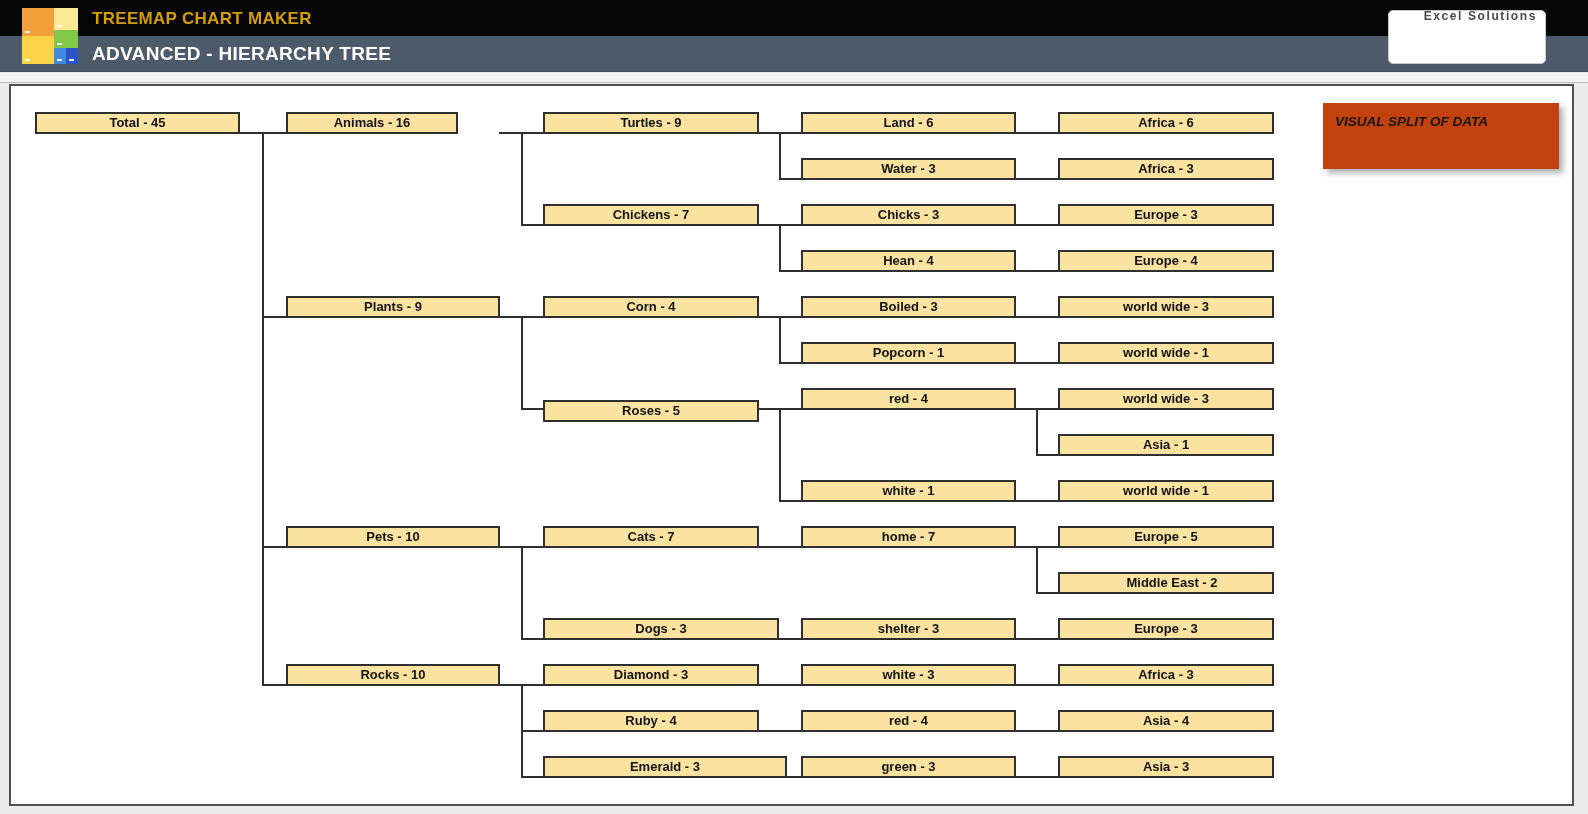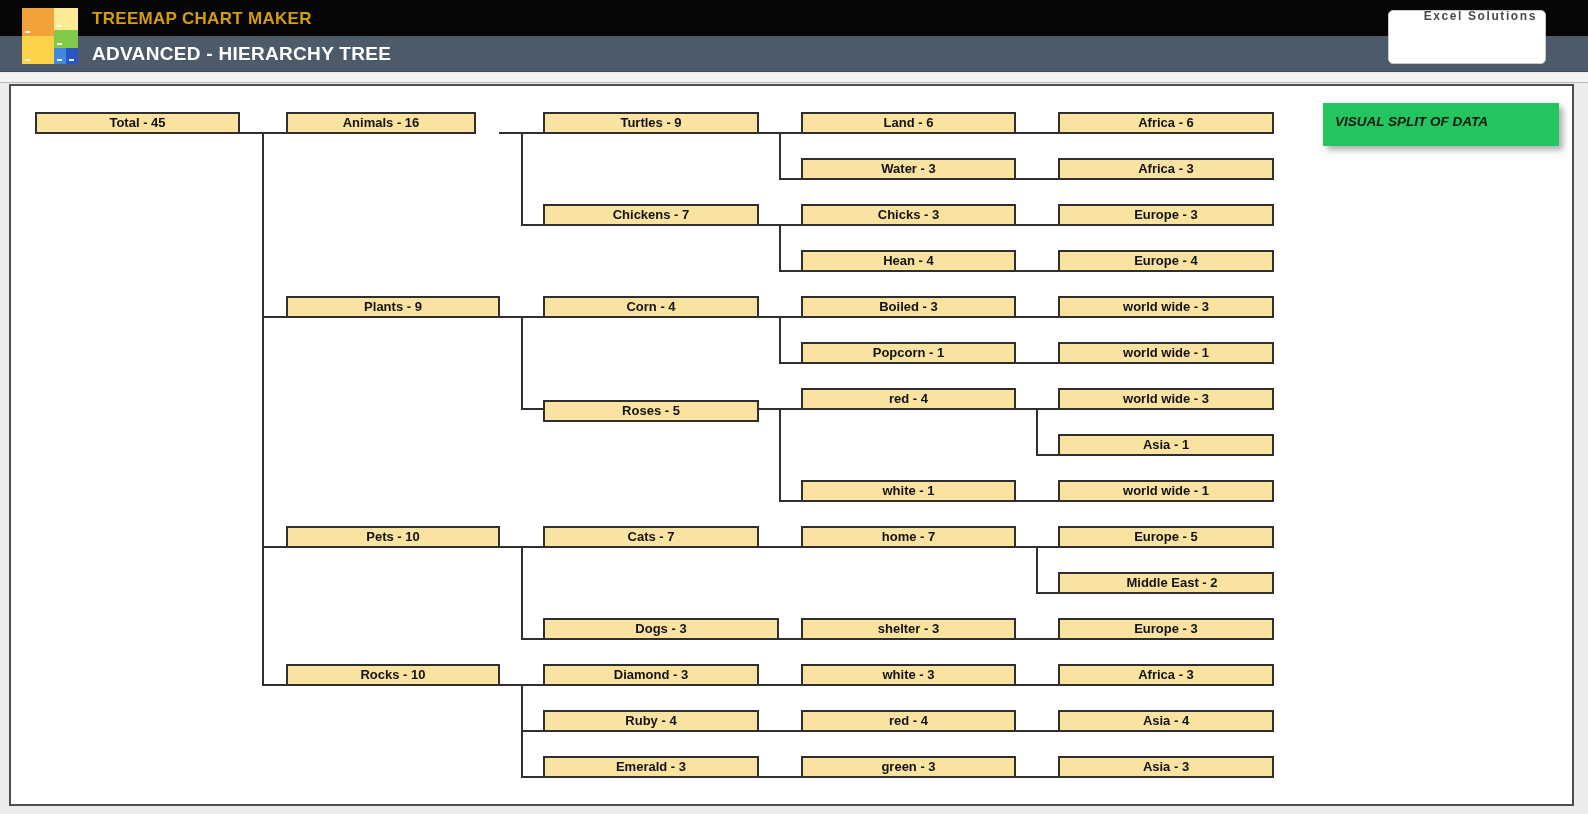--- a/index.html
+++ b/index.html
@@ -31,21 +31,21 @@
   .frame{position:absolute;left:9px;top:84px;width:1565px;height:722px;background:#ffffff;border:2px solid #4f4f4f}
 
   
   #tree{position:absolute;left:0;top:0;width:1588px;height:814px}
   .node{position:absolute;height:22px;background:#fae2a1;border:2px solid #2f2f2f;font-size:13px;font-weight:bold;color:#121212;text-align:center;line-height:17px;white-space:nowrap}
   .conn{position:absolute;background:#2f2f2f}
   .conn.h{height:2px}
   .conn.v{width:2px}
 
   
-  .note{position:absolute;left:1323px;top:103px;width:236px;background:#22c55e;box-shadow:4px 4px 6px rgba(110,110,110,.55);padding:11px 12px 7px;font-style:italic;color:#161616;z-index:6}
+  .note{position:absolute;left:1323px;top:103px;width:236px;background:#c2410c;box-shadow:4px 4px 6px rgba(110,110,110,.55);padding:11px 12px 30px;font-style:italic;color:#161616;z-index:6}
   .note-title{font-size:13.5px;font-weight:bold;margin-bottom:10px}
   .note-body{font-size:13px;line-height:16.5px}
 </style>
 </head>
 <body>
 
 <div class="bar-black"></div>
 <div class="bar-slate"></div>
 <div class="app-title">TREEMAP CHART MAKER</div>
 <div class="page-title">ADVANCED - HIERARCHY TREE</div>
@@ -79,21 +79,21 @@
 
 <div class="frame"></div>
 
 <div id="tree">
     <div class="node" style="left: 35px; top: 112px; width: 205px;">Total - 45</div>
     <div class="conn h" style="left: 239px; top: 132px; width: 48px;"></div>
     <div class="conn v" style="left: 262px; top: 132px; height: 554px;"></div>
     <div class="conn h" style="left: 262px; top: 316px; width: 25px;"></div>
     <div class="conn h" style="left: 262px; top: 546px; width: 25px;"></div>
     <div class="conn h" style="left: 262px; top: 684px; width: 25px;"></div>
-    <div class="node" style="left: 286px; top: 112px; width: 190px;">Animals - 16</div>
+    <div class="node" style="left: 286px; top: 112px; width: 172px;">Animals - 16</div>
     <div class="conn h" style="left: 499px; top: 132px; width: 45px;"></div>
     <div class="conn v" style="left: 521px; top: 132px; height: 94px;"></div>
     <div class="conn h" style="left: 521px; top: 224px; width: 23px;"></div>
     <div class="node" style="left: 543px; top: 112px; width: 216px;">Turtles - 9</div>
     <div class="conn h" style="left: 758px; top: 132px; width: 44px;"></div>
     <div class="conn v" style="left: 779px; top: 132px; height: 48px;"></div>
     <div class="conn h" style="left: 779px; top: 178px; width: 23px;"></div>
     <div class="node" style="left: 801px; top: 112px; width: 215px;">Land - 6</div>
     <div class="conn h" style="left: 1015px; top: 132px; width: 44px;"></div>
     <div class="node" style="left: 1058px; top: 112px; width: 216px;">Africa - 6</div>
@@ -162,21 +162,21 @@
     <div class="node" style="left: 543px; top: 664px; width: 216px;">Diamond - 3</div>
     <div class="conn h" style="left: 758px; top: 684px; width: 44px;"></div>
     <div class="node" style="left: 801px; top: 664px; width: 215px;">white - 3</div>
     <div class="conn h" style="left: 1015px; top: 684px; width: 44px;"></div>
     <div class="node" style="left: 1058px; top: 664px; width: 216px;">Africa - 3</div>
     <div class="node" style="left: 543px; top: 710px; width: 216px;">Ruby - 4</div>
     <div class="conn h" style="left: 758px; top: 730px; width: 44px;"></div>
     <div class="node" style="left: 801px; top: 710px; width: 215px;">red - 4</div>
     <div class="conn h" style="left: 1015px; top: 730px; width: 44px;"></div>
     <div class="node" style="left: 1058px; top: 710px; width: 216px;">Asia - 4</div>
-    <div class="node" style="left: 543px; top: 756px; width: 216px;">Emerald - 3</div>
+    <div class="node" style="left: 543px; top: 756px; width: 244px;">Emerald - 3</div>
     <div class="conn h" style="left: 758px; top: 776px; width: 44px;"></div>
     <div class="node" style="left: 801px; top: 756px; width: 215px;">green - 3</div>
     <div class="conn h" style="left: 1015px; top: 776px; width: 44px;"></div>
     <div class="node" style="left: 1058px; top: 756px; width: 216px;">Asia - 3</div>
   </div>
 
 <div class="note">
   <div class="note-title">VISUAL SPLIT OF DATA</div>
 </div>
 

